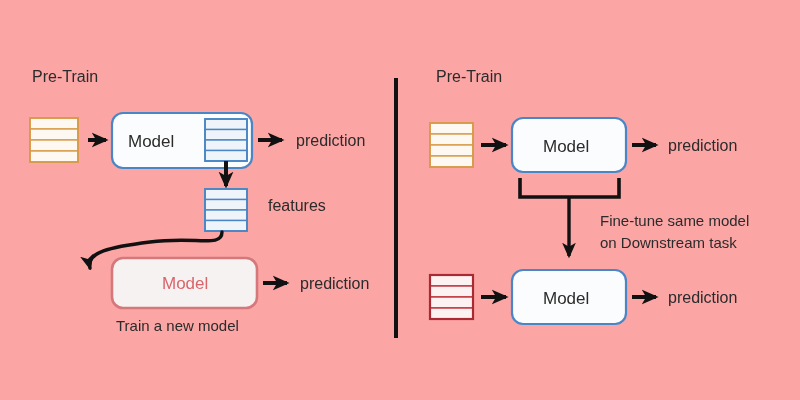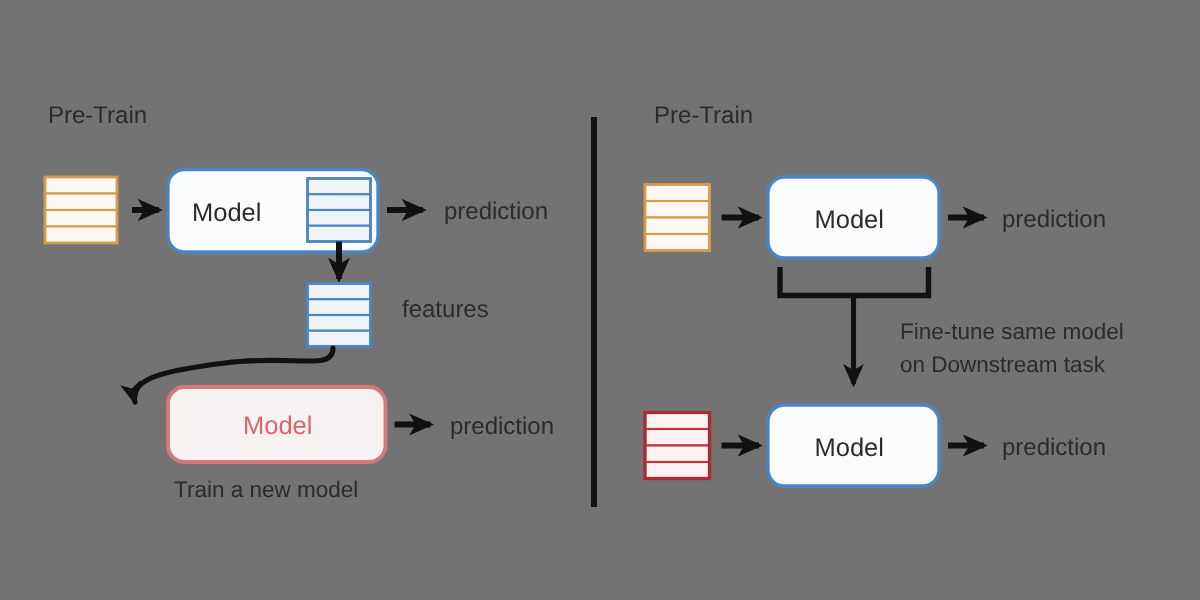--- a/index.html
+++ b/index.html
@@ -4,21 +4,21 @@
 <style>
   html, body {
     margin: 0;
     padding: 0;
     background: #ffffff;
   }
   #canvas {
     position: relative;
     width: 800px;
     height: 400px;
-    background: #737373;
+    background: #fca5a5;
     font-family: "Liberation Sans", sans-serif;
     overflow: hidden;
   }
   svg#diagram {
     position: absolute;
     left: 0;
     top: 0;
     width: 800px;
     height: 400px;
   }

